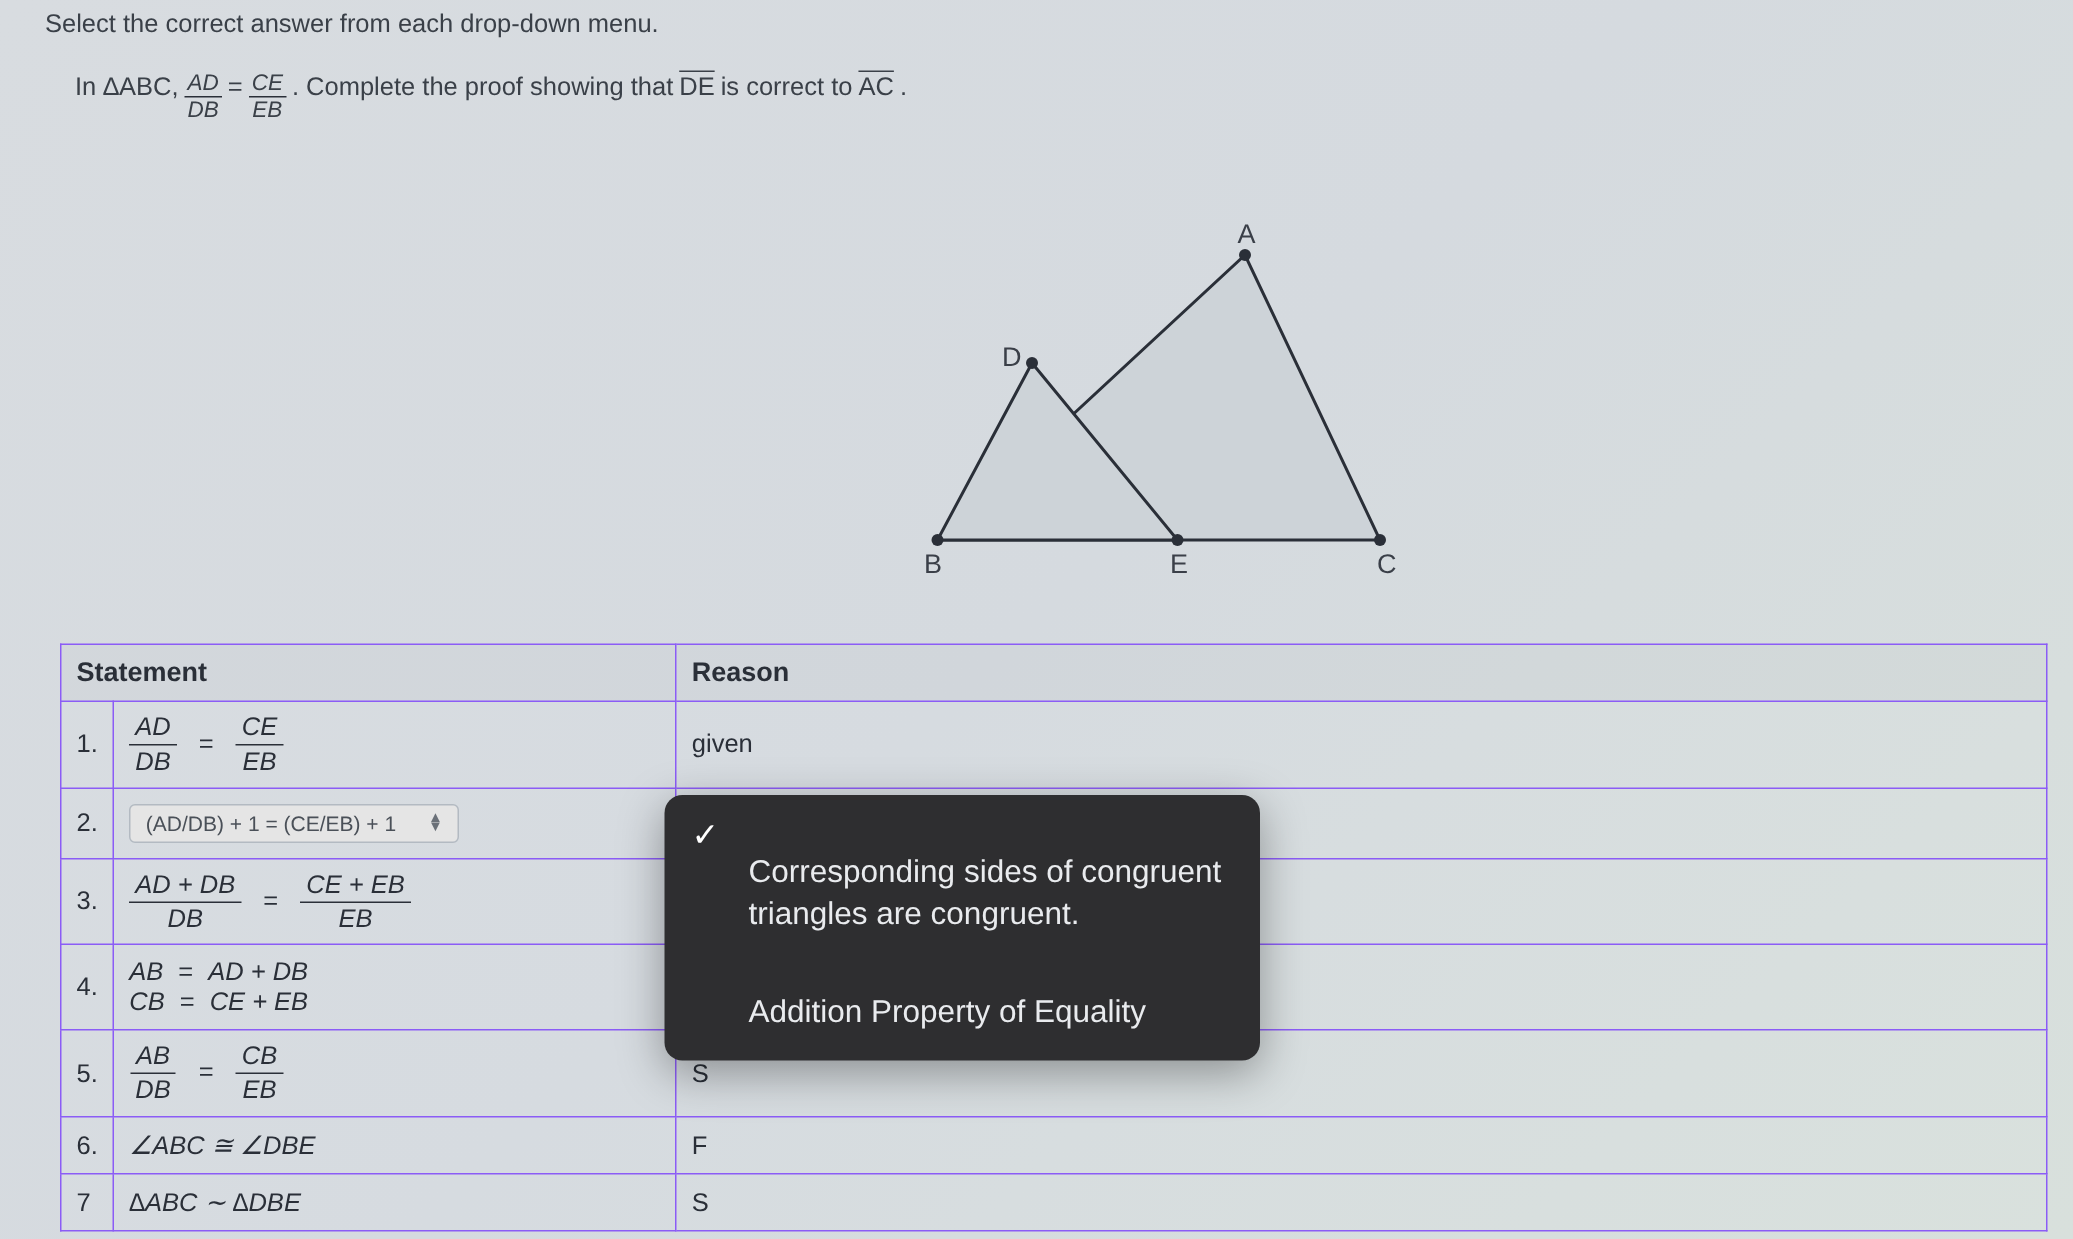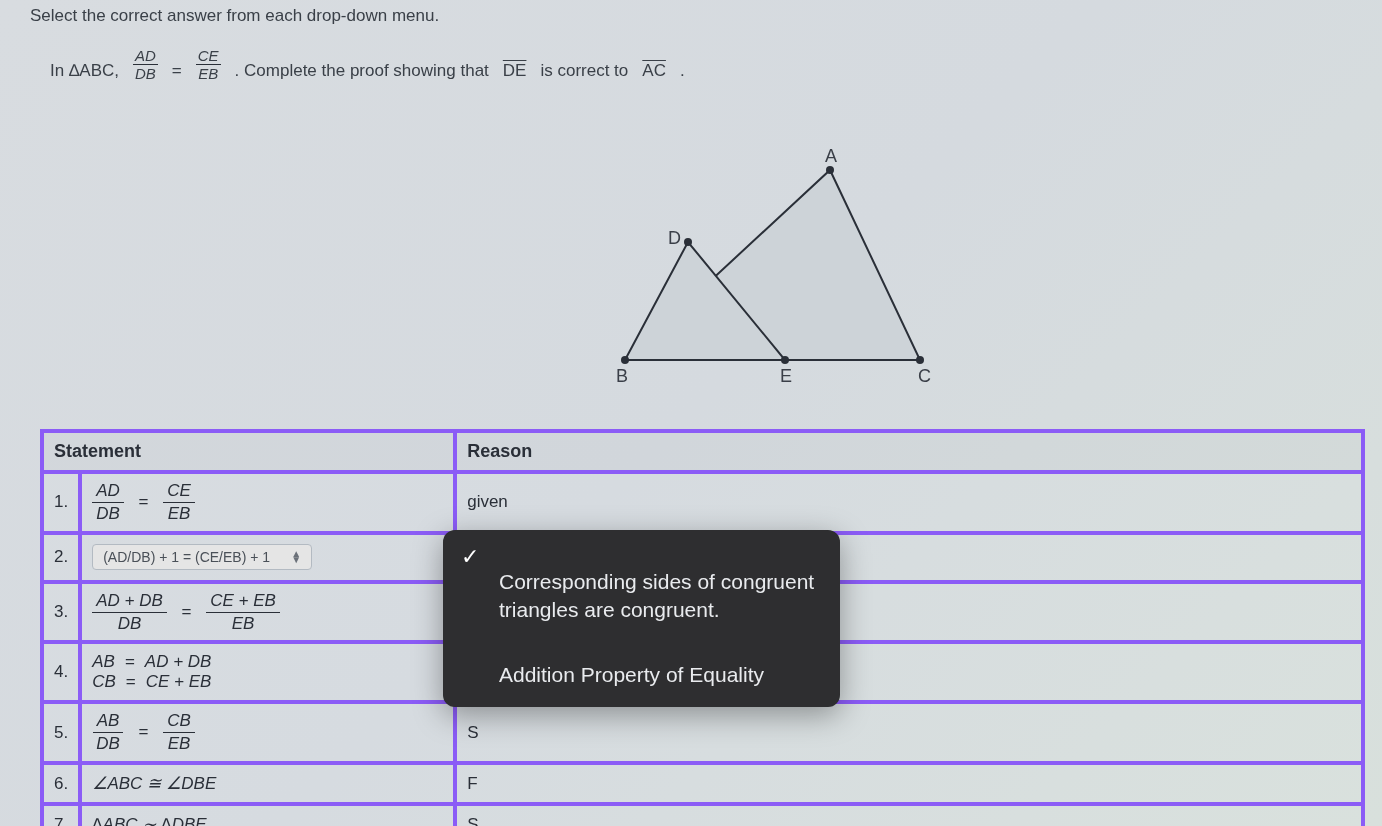--- a/index.html
+++ b/index.html
@@ -15,22 +15,22 @@
   .instruction {
     padding: 6px 0 0 30px;
     font-size: 17px;
     color: #3a4048;
   }
   .problem-line {
     padding: 22px 0 0 50px;
     font-size: 17px;
     color: #3a4048;
     display: flex;
-    align-items: flex-end;
-    gap: 14px;
+    align-items: flex-start;
+    gap: 4px;
   }
   .frac {
     display: inline-flex;
     flex-direction: column;
     align-items: center;
     vertical-align: middle;
     font-style: italic;
     font-size: 15px;
     line-height: 1;
   }
@@ -48,21 +48,21 @@
     color: #3a3f48;
   }
   .proof-table {
     position: absolute;
     left: 40px; top: 429px;
     width: 1325px;
     border-collapse: collapse;
     background: rgba(255,255,255,0.03);
   }
   .proof-table th, .proof-table td {
-    border: 4px solid #8b5cf6;
+    border: 1px solid #8b5cf6;
     padding: 8px 10px;
     text-align: left;
     vertical-align: middle;
     font-size: 17px;
     color: #2a2f38;
   }
   .proof-table th {
     font-weight: bold;
     background: rgba(0,0,0,0.02);
     font-size: 18px;

